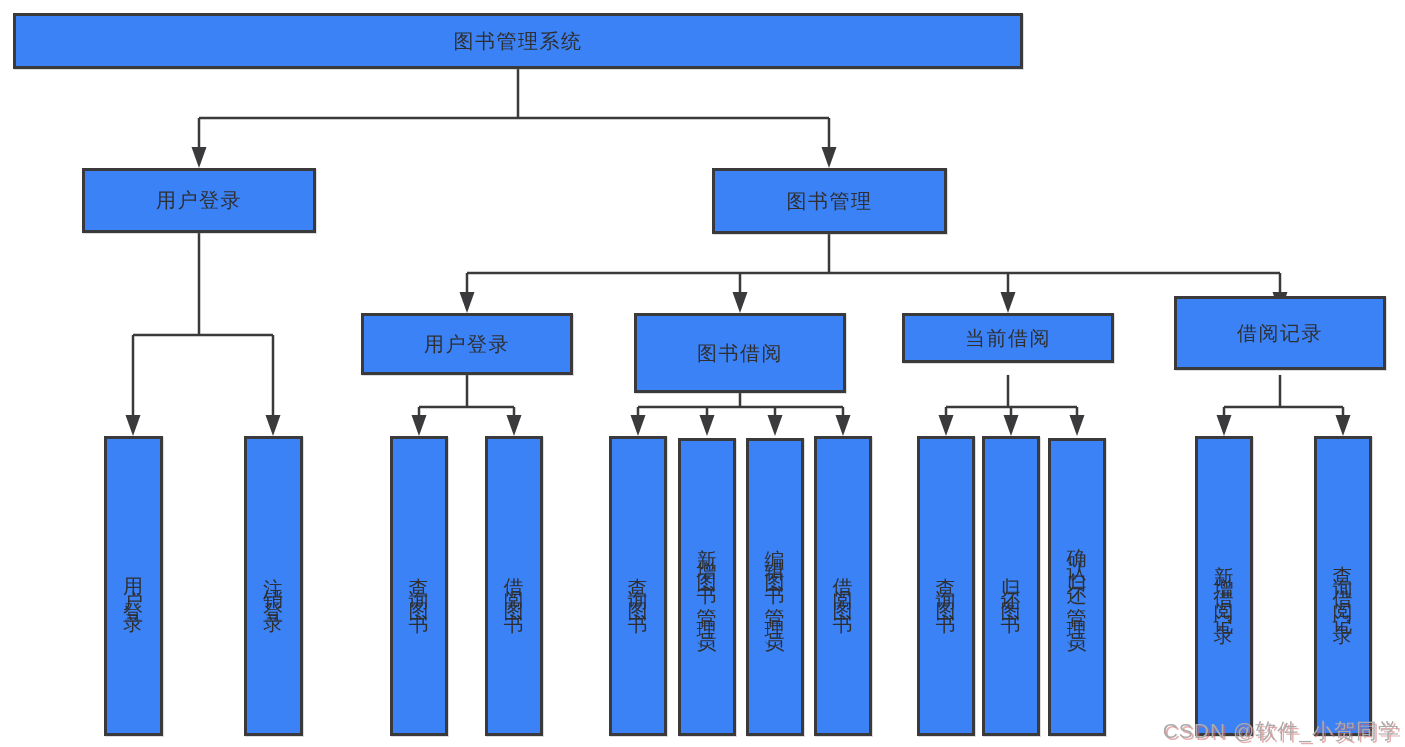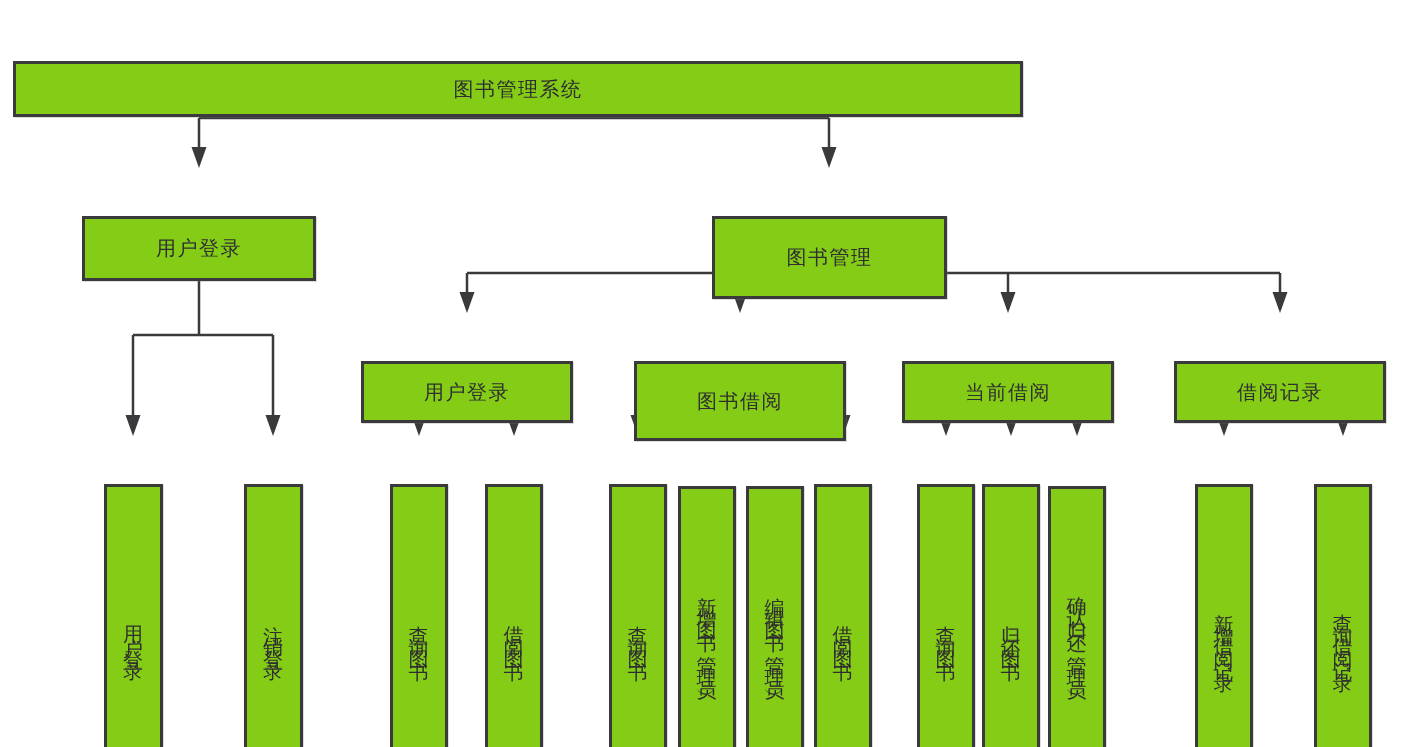--- a/index.html
+++ b/index.html
@@ -8,27 +8,26 @@
     width:1405px;height:747px;
     background:#ffffff;
     font-family:"Liberation Sans","DejaVu Sans",sans-serif;
     overflow:hidden;
   }
   svg.connectors{position:absolute;left:0;top:0;}
   .node{
     position:absolute;
     box-sizing:border-box;
     border:3px solid #3a3a3c;
-    background:#84cc16;
+    background:#3b82f6;
     display:flex;align-items:center;justify-content:center;
     color:#2f2f31;
     font-size:20px;
     letter-spacing:1.5px;
     box-shadow:1px 1px 0 rgba(120,120,120,0.25);
-    margin-top:48px;
   }
   .leaf .vtext{
     writing-mode:vertical-lr;
     text-orientation:mixed;
     letter-spacing:12px;
     font-size:20px;
     line-height:1;
     color:#2f2f31;
   }
   .watermark{
@@ -86,34 +85,34 @@
     </g>
   </svg>
 
   <div class="node" style="left:13px;top:13px;width:1010px;height:56px">
     <span>图书管理系统</span>
   </div>
 
   <div class="node" style="left:82px;top:168px;width:234px;height:65px">
     <span>用户登录</span>
   </div>
-  <div class="node" style="left:712px;top:168px;width:235px;height:83px">
+  <div class="node" style="left:712px;top:168px;width:235px;height:66px">
     <span>图书管理</span>
   </div>
 
   <div class="node" style="left:361px;top:313px;width:212px;height:62px">
     <span>用户登录</span>
   </div>
   <div class="node" style="left:634px;top:313px;width:212px;height:80px">
     <span>图书借阅</span>
   </div>
-  <div class="node" style="left:902px;top:313px;width:212px;height:62px">
+  <div class="node" style="left:902px;top:313px;width:212px;height:50px">
     <span>当前借阅</span>
   </div>
-  <div class="node" style="left:1174px;top:313px;width:212px;height:62px">
+  <div class="node" style="left:1174px;top:296px;width:212px;height:74px">
     <span>借阅记录</span>
   </div>
 
   <div class="node leaf" style="left:104px;top:436px;width:59px;height:300px">
     <span class="vtext">用户登录</span>
   </div>
   <div class="node leaf" style="left:244px;top:436px;width:59px;height:300px">
     <span class="vtext">注销登录</span>
   </div>
 
@@ -147,14 +146,15 @@
     <span class="vtext">确认归还（管理员）</span>
   </div>
 
   <div class="node leaf" style="left:1195px;top:436px;width:58px;height:300px">
     <span class="vtext">新增借阅记录</span>
   </div>
   <div class="node leaf" style="left:1314px;top:436px;width:58px;height:300px">
     <span class="vtext">查询借阅记录</span>
   </div>
 
+  <div class="watermark">CSDN @软件_小贺同学</div>
 
 </div>
 
 </body></html>

